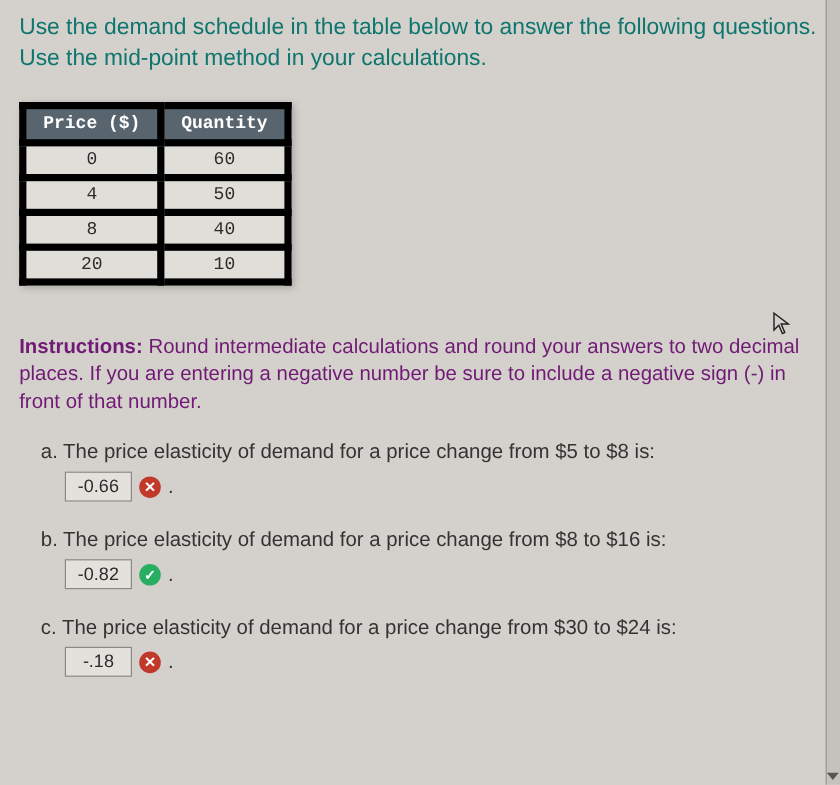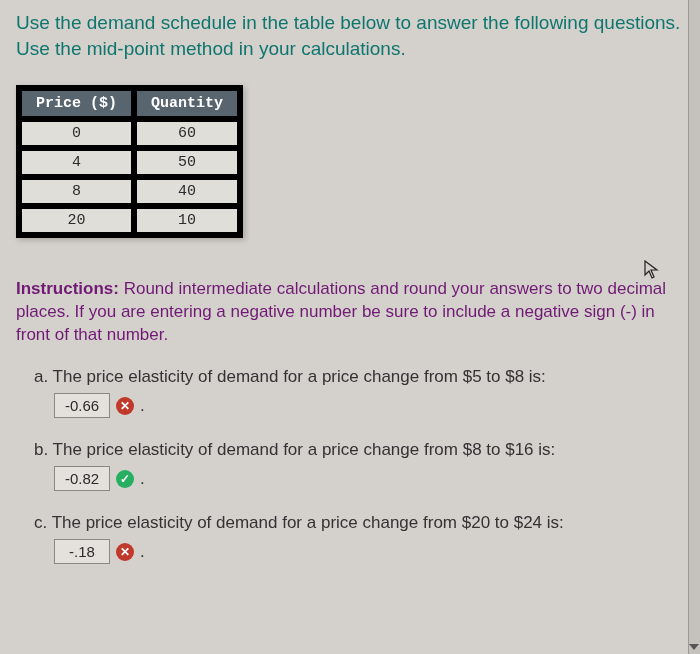--- a/index.html
+++ b/index.html
@@ -157,21 +157,21 @@
 <div class="question">
   <div class="qtext">b. The price elasticity of demand for a price change from $8 to $16 is:</div>
   <div class="answer-row">
     <span class="answer-box">-0.82</span>
     <span class="badge badge-right">✓</span>
     <span class="period">.</span>
   </div>
 </div>
 
 <div class="question">
-  <div class="qtext">c. The price elasticity of demand for a price change from $20 to $24 is:</div>
+  <div class="qtext">c. The price elasticity of demand for a price change from $30 to $24 is:</div>
   <div class="answer-row">
     <span class="answer-box">-.18</span>
     <span class="badge badge-wrong">✕</span>
     <span class="period">.</span>
   </div>
 </div>
 
 <div class="cursor-arrow">
   <svg width="16" height="20" viewBox="0 0 16 20">
     <path d="M1 1 L1 15 L5 11 L8 18 L10 17 L7 10 L13 10 Z" fill="none" stroke="#222" stroke-width="1.2"></path>

